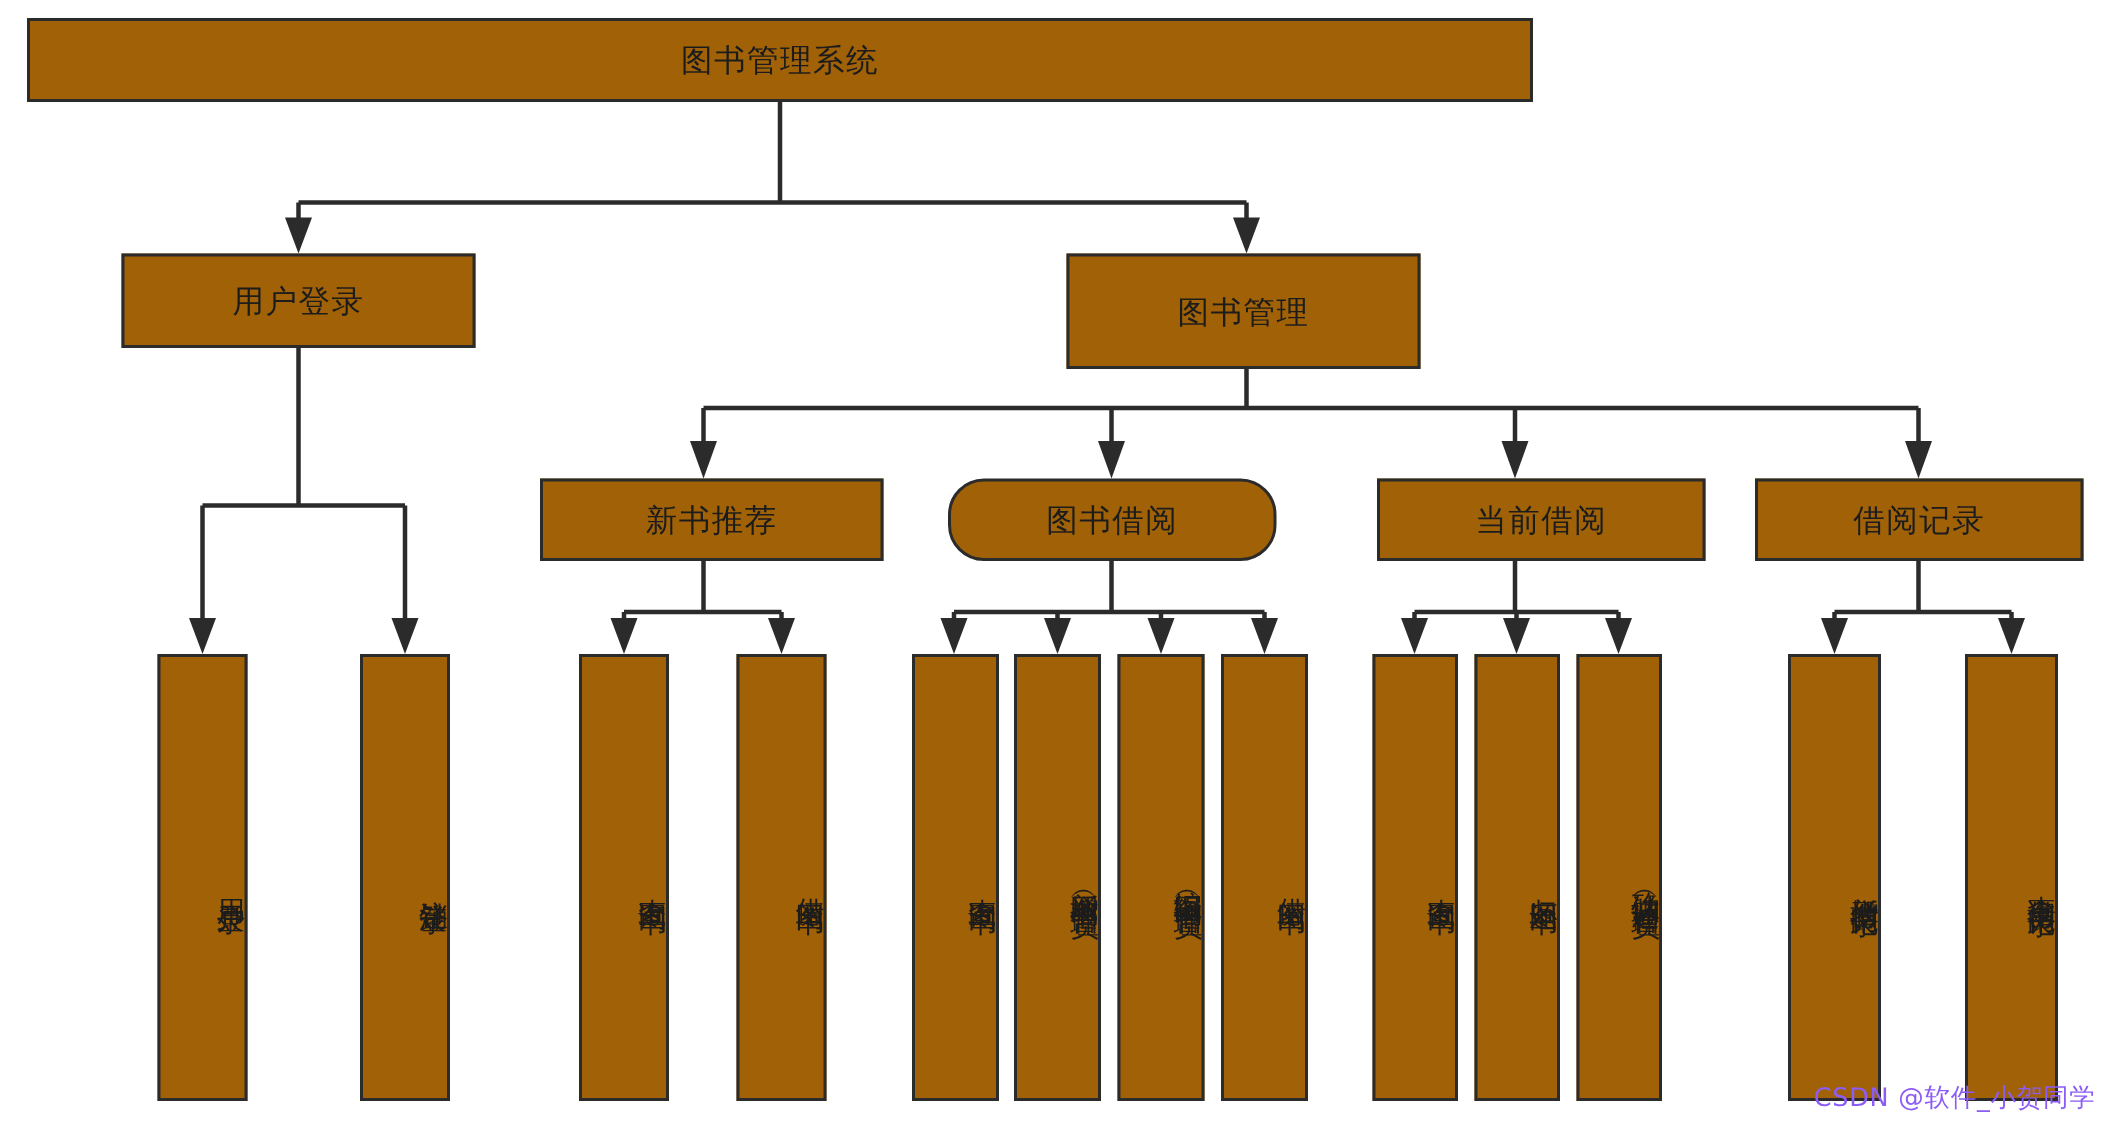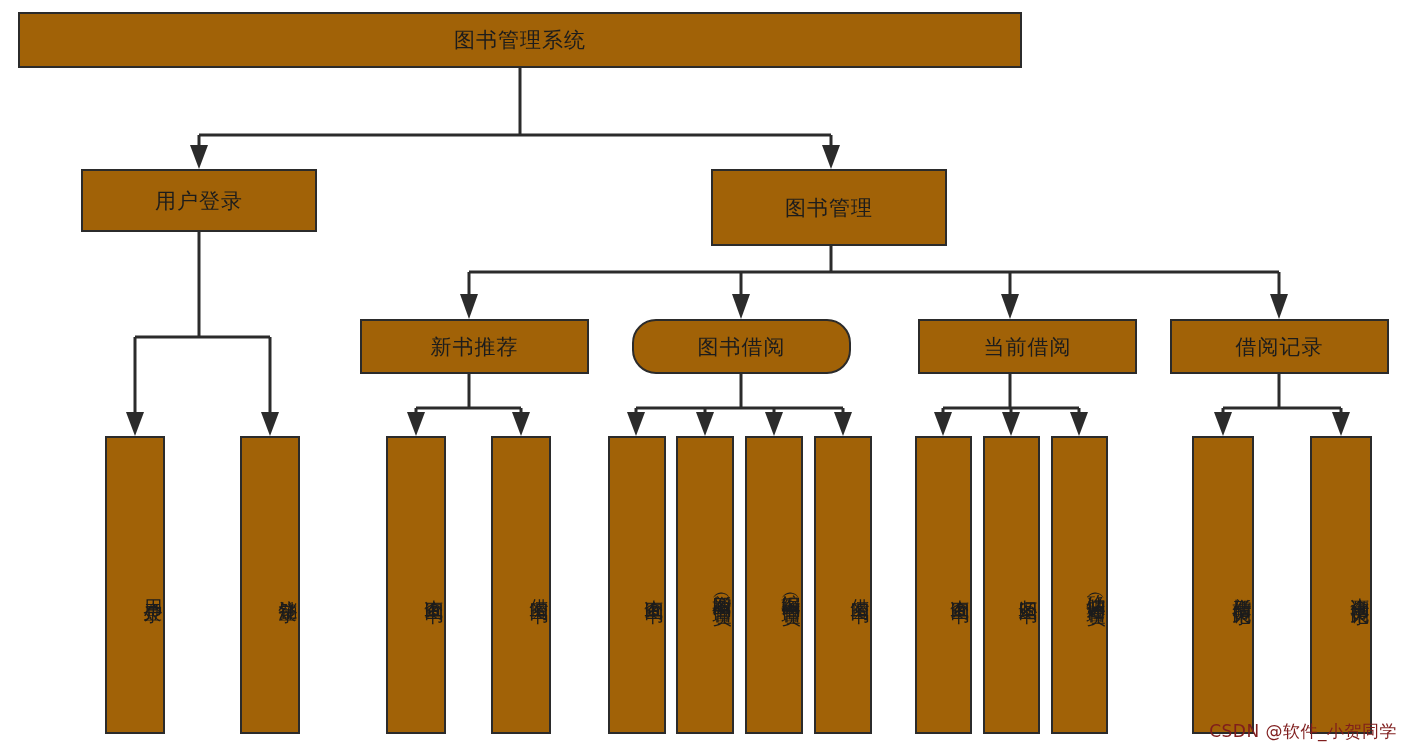--- a/index.html
+++ b/index.html
@@ -62,21 +62,21 @@
     stroke-width: 3;
   }
   .arrowhead {
     fill: #2b2b2b;
   }
   #watermark {
     position: absolute;
     right: 8px;
     bottom: 4px;
     font-size: 17px;
-    color: #7f1d1d;
+    color: #8b5cf6;
     white-space: nowrap;
     letter-spacing: 0.5px;
   }
 </style>
 </head>
 <body>
 
 <div id="canvas">
 
   <svg class="links" viewBox="0 0 1405 747">

